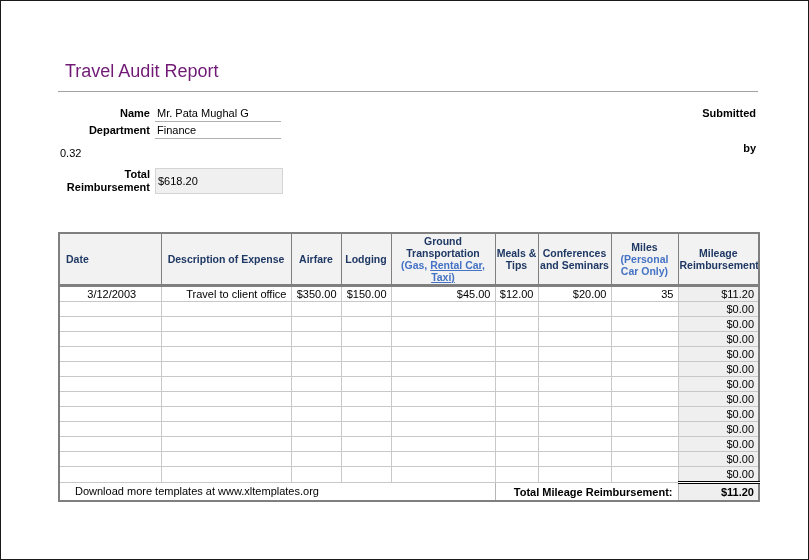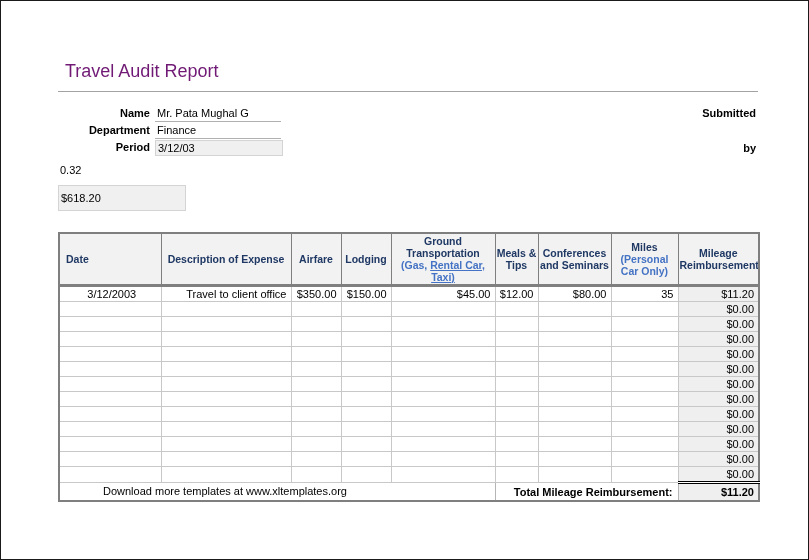--- a/index.html
+++ b/index.html
@@ -64,47 +64,44 @@
   .col-desc{text-align:right;}
   .num{text-align:right;}
   .col-mileage{background:#efefef;text-align:right;}
   .report-table tfoot td{height:16px;line-height:16px;border-color:#b5b5b5;}
   .total-label{font-weight:bold;text-align:right;padding-right:5px !important;}
   .total-value{
     font-weight:bold;text-align:right;background:#efefef;
     border-top:3px double #000 !important;
   }
   .report-table{border:2px solid #7f7f7f;}
-  .footer-note{position:absolute;left:58px;top:484px;font-size:11px;padding-left:44px;}
+  .footer-note{position:absolute;left:74px;top:484px;font-size:11px;}
 </style>
 </head>
 <body>
 
 <div class="page">
 
   <div class="title">Travel Audit Report</div>
   <div class="title-rule"></div>
 
   <div class="form-area">
     <div class="form-row row-h17">
       <div class="form-label">Name</div>
       <div class="form-value v-underline">Mr. Pata Mughal G</div>
     </div>
     <div class="form-row row-h17">
       <div class="form-label">Department</div>
       <div class="form-value v-underline">Finance</div>
     </div>
-    <div class="form-row row-h17">
-      <div class="form-label">Period</div>
-      <div class="form-value v-box">3/12/03</div>
-    </div>
     <div class="form-row row-h28">
       <div class="form-value v-plain">0.32</div>
     </div>
     <div class="form-row row-h28">
+      <div class="form-label">Total Reimbursement</div>
       <div class="form-value v-box-tall">$618.20</div>
     </div>
   </div>
 
   <div class="submitted-label sub-1">Submitted</div>
   <div class="submitted-label sub-2">by</div>
 
   <table class="report-table">
     <colgroup>
       <col style="width:102px">
@@ -131,21 +128,21 @@
       </tr>
     </thead>
     <tbody>
       <tr>
         <td class="col-date">3/12/2003</td>
         <td class="col-desc">Travel to client office</td>
         <td class="num">$350.00</td>
         <td class="num">$150.00</td>
         <td class="num">$45.00</td>
         <td class="num">$12.00</td>
-        <td class="num">$80.00</td>
+        <td class="num">$20.00</td>
         <td class="num">35</td>
         <td class="col-mileage">$11.20</td>
       </tr>
     </tbody>
     <tbody>
         <tr>
           <td class="col-date"></td>
           <td class="col-desc"></td>
           <td class="num"></td>
           <td class="num"></td>

